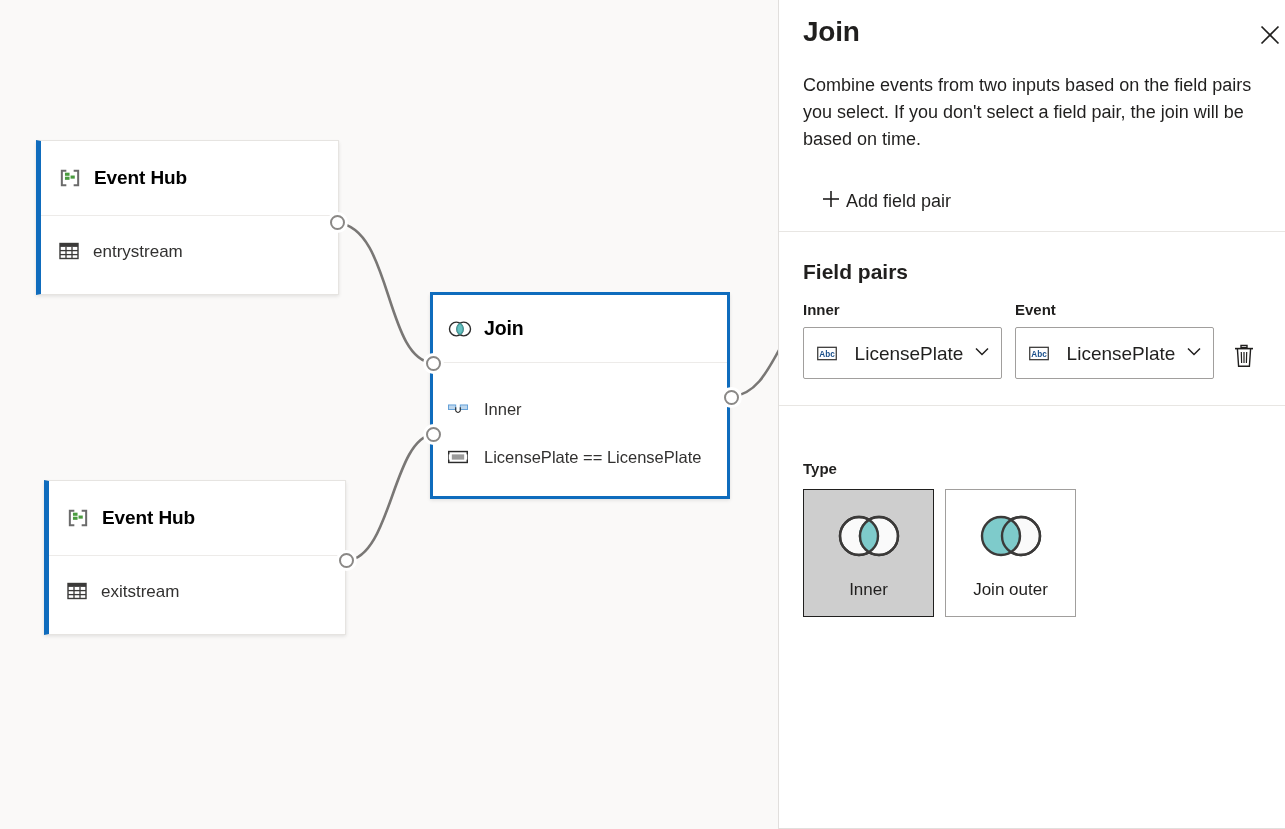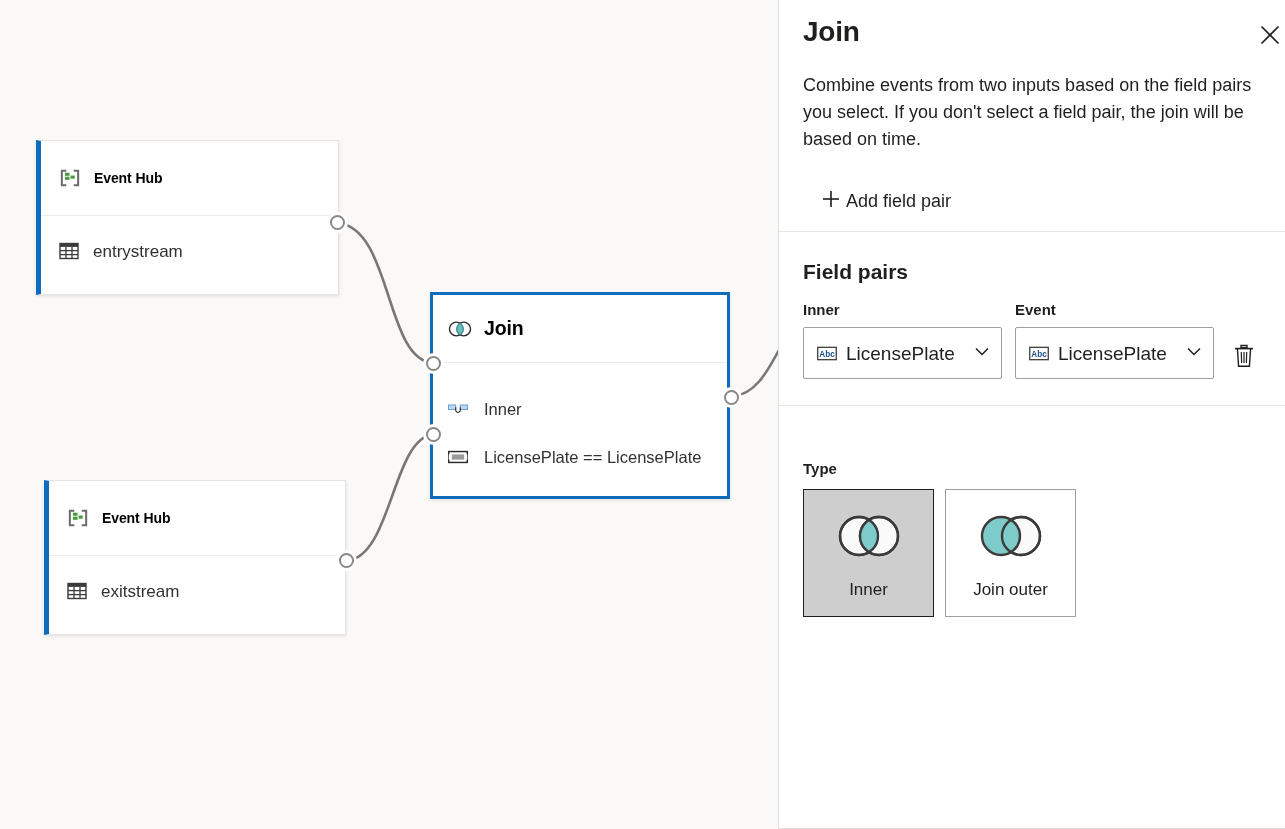--- a/index.html
+++ b/index.html
@@ -58,21 +58,21 @@
   .node-header {
     display: flex;
     align-items: center;
     gap: 13px;
     padding: 0 18px;
     height: 74px;
     box-sizing: border-box;
   }
   .node-join .node-header { height: 67px; padding-left: 15px; gap: 12px; }
   .node-title {
-    font-size: 14px;
+    font-size: 19px;
     font-weight: bold;
     color: #000000;
     letter-spacing: -0.1px;
   }
   .node-join .node-title { font-size: 19.5px; }
   .node-sep {
     height: 1px;
     background: #edebe9;
     margin: 0;
   }
@@ -213,20 +213,21 @@
     cursor: pointer;
   }
   .dropdown .dd-text {
     flex: 1;
     font-size: 19px;
     color: #201f1e;
     margin-left: 9px;
     line-height: 1;
     white-space: nowrap;
     overflow: hidden;
+    text-align: center;
   }
   .ico-abc { width: 20px; height: 15px; display:block; flex:none; }
   .chev { display:block; flex:none; }
 
   .trash-btn {
     width: 34px; height: 44px;
     display: flex; align-items: center; justify-content: center;
     background: transparent; border: 0; cursor: pointer;
     margin-bottom: 0;
   }

